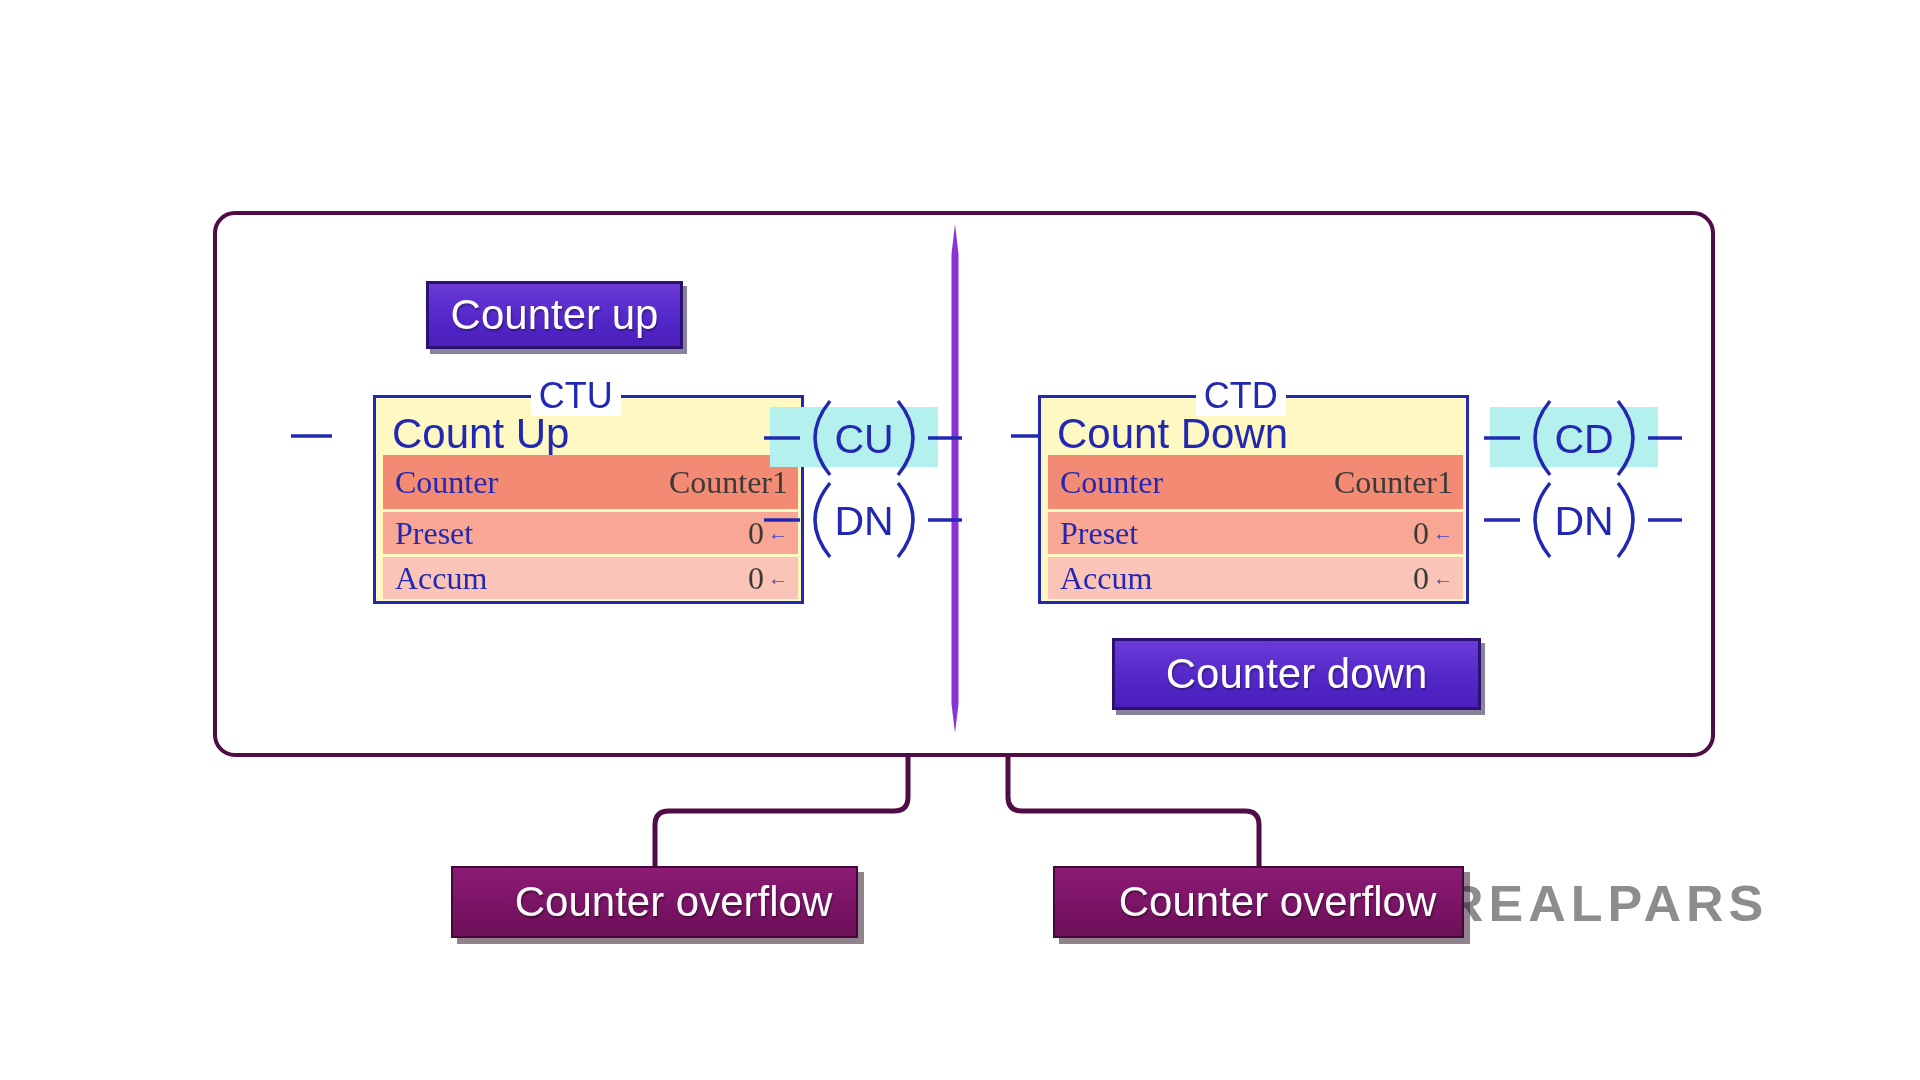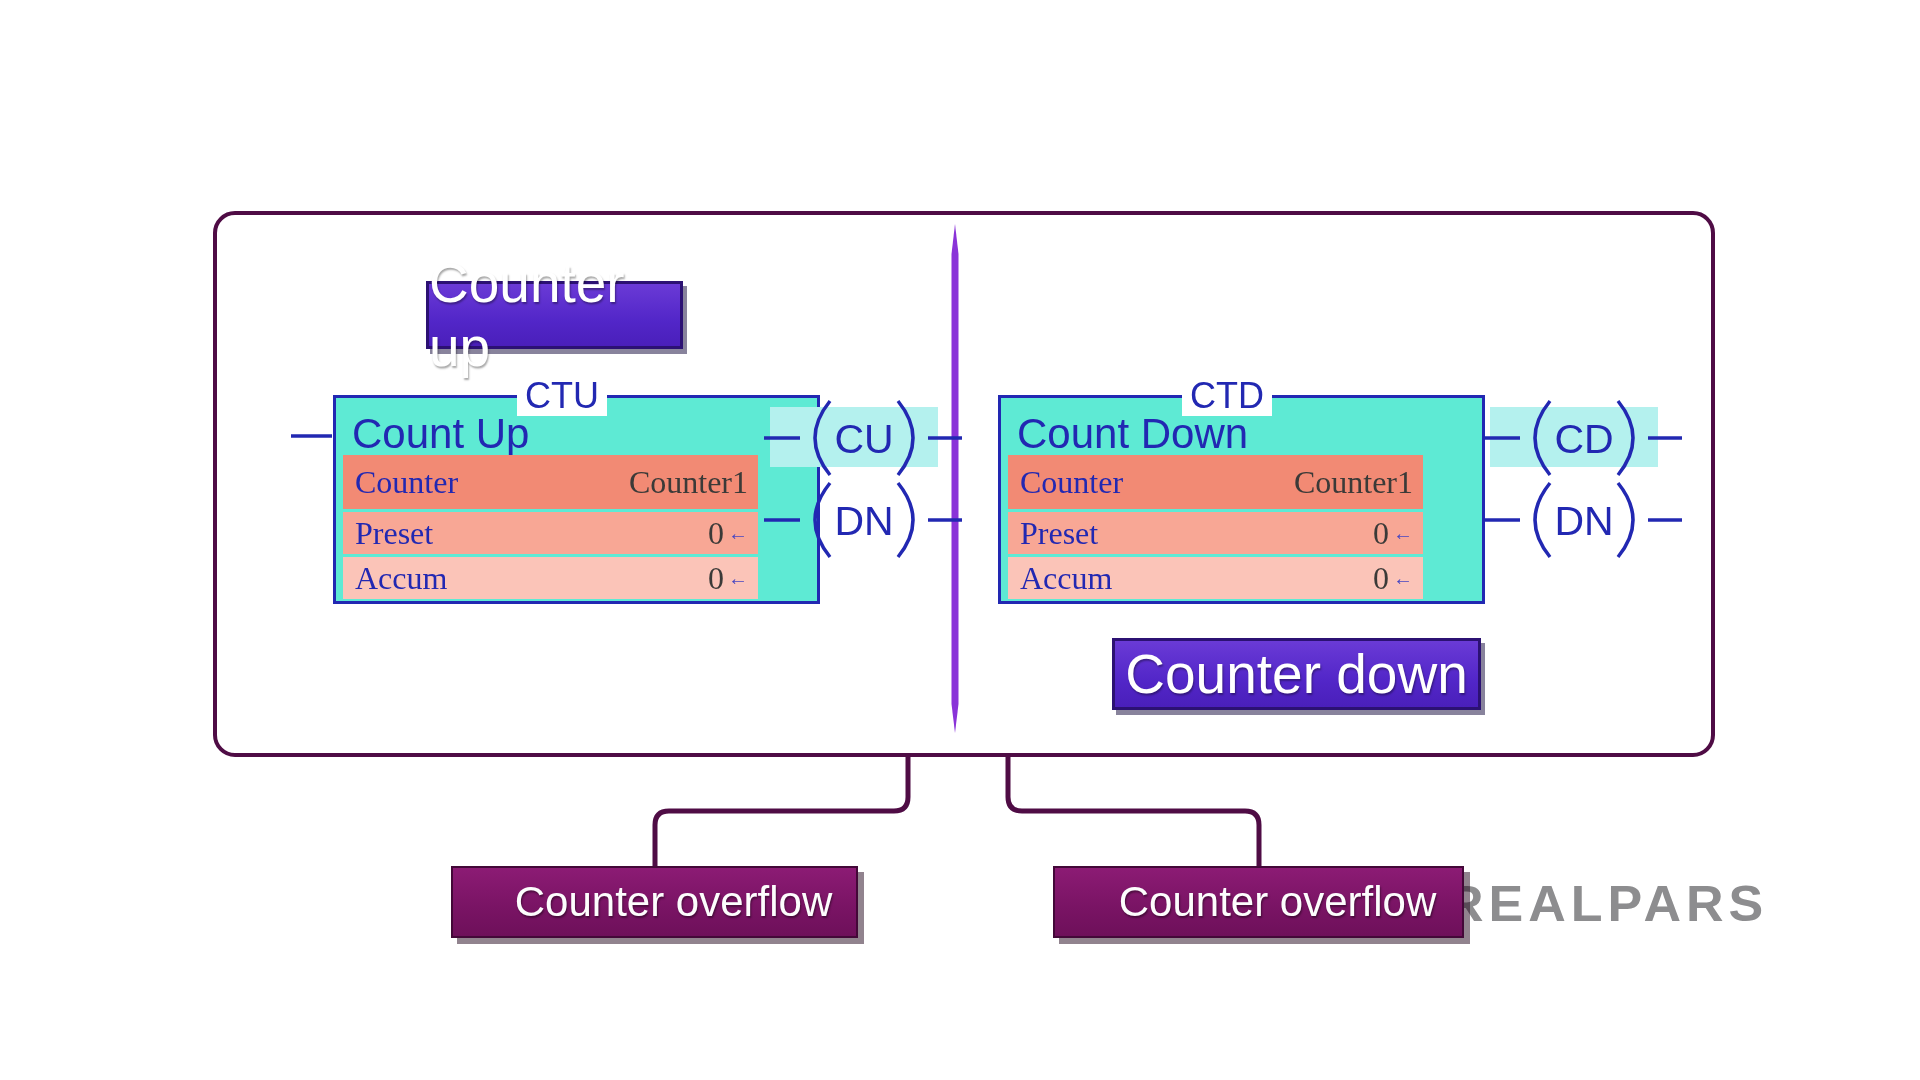--- a/index.html
+++ b/index.html
@@ -12,27 +12,27 @@
          border-radius:22px;box-sizing:border-box;background:transparent;}
 
   
   svg.overlay{left:0;top:0;width:1920px;height:1080px;pointer-events:none;}
 
   
   .pbtn{background:linear-gradient(180deg,#6a3ad6 0%,#5226c8 60%,#4a1fba 100%);
         border:3px solid #2c1173;box-sizing:border-box;
         box-shadow:4px 5px 0 rgba(18,8,58,0.5);
         color:#ffffff;display:flex;align-items:center;justify-content:center;
-        font-size:55px;text-shadow:1px 2px 2px rgba(0,0,0,0.35);}
+        font-size:42px;text-shadow:1px 2px 2px rgba(0,0,0,0.35);}
   .btn-up{left:426px;top:281px;width:257px;height:68px;}
   .btn-down{left:1112px;top:638px;width:369px;height:72px;}
 
   
-  .block{width:487px;height:209px;border:3px solid #2228b2;box-sizing:border-box;
-         background:#5eead4;}
+  .block{width:431px;height:209px;border:3px solid #2228b2;box-sizing:border-box;
+         background:#fef9c3;margin-left:40px;}
   .block-left{left:333px;top:395px;}
   .block-right{left:998px;top:395px;}
   .block-title{position:absolute;top:-22px;left:47%;transform:translateX(-50%);
                background:#ffffff;padding:0 8px;color:#2228b2;font-size:36px;line-height:40px;}
   .instr{position:absolute;left:16px;top:12px;color:#2228b2;font-size:42px;}
   .rows{position:absolute;left:7px;top:57px;width:415px;display:flex;
         flex-direction:column;gap:3px;}
   .row{display:flex;align-items:center;justify-content:space-between;
        padding:0 10px 0 12px;box-sizing:border-box;font-size:32px;font-family:Liberation Serif, serif;}
   .row .lbl{color:#2228b2;}

